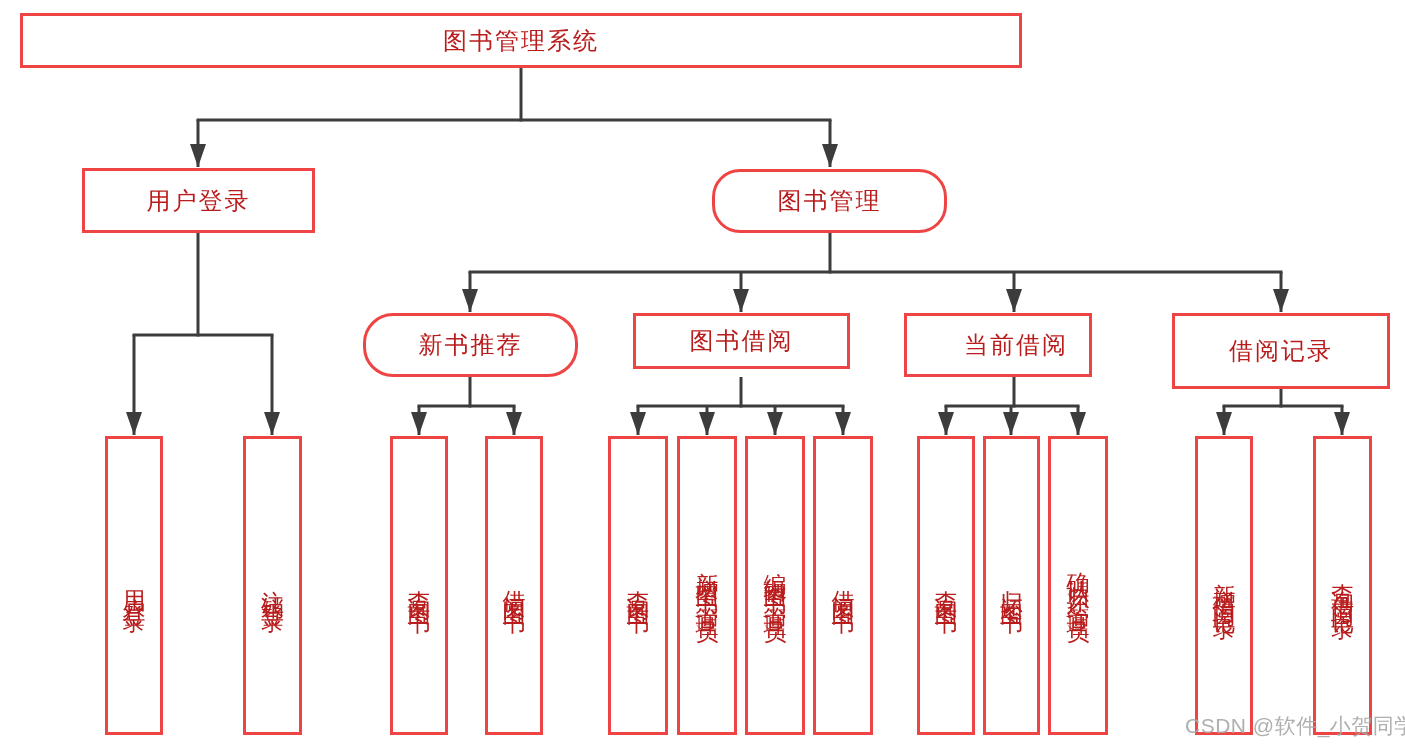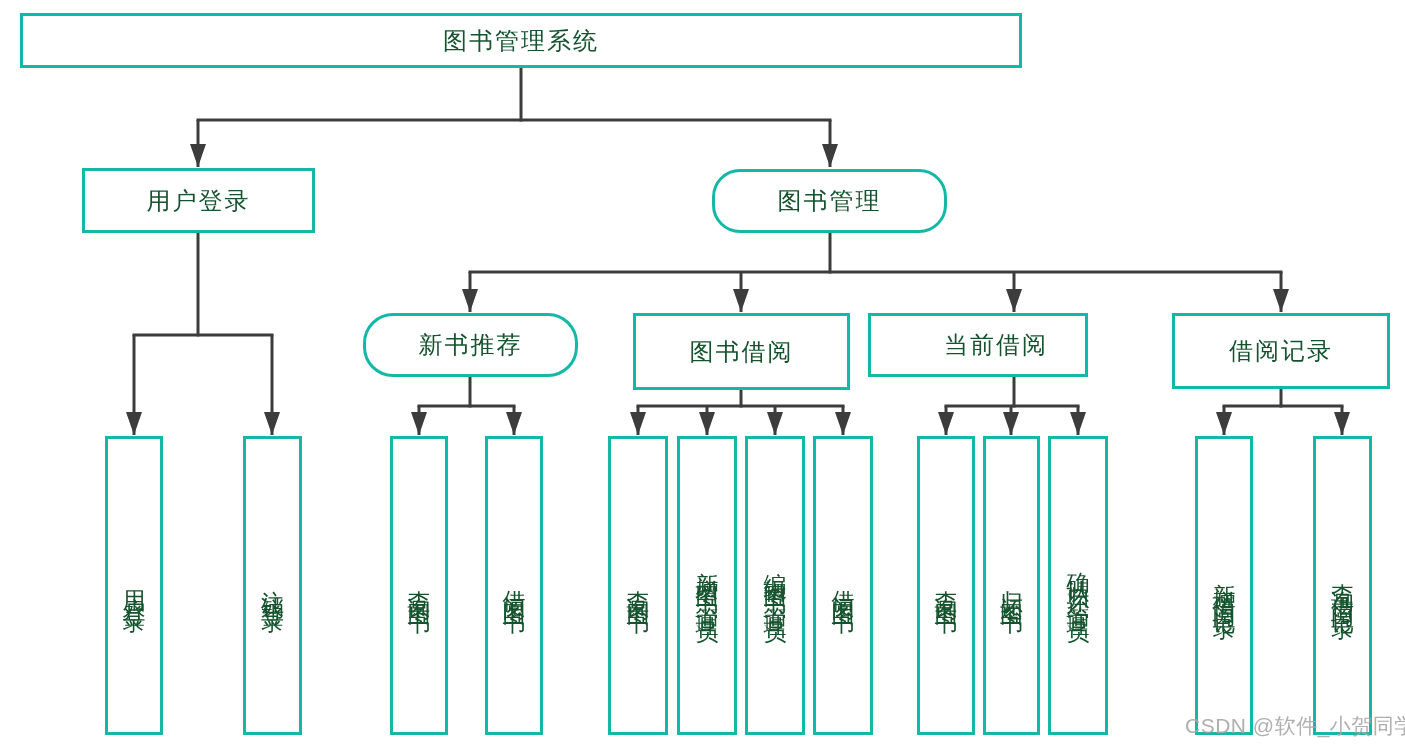--- a/index.html
+++ b/index.html
@@ -12,23 +12,23 @@
     overflow: hidden;
   }
   .connectors {
     position: absolute;
     left: 0; top: 0;
     width: 1405px; height: 747px;
   }
   .box {
     position: absolute;
     box-sizing: border-box;
-    border: 3px solid #14b8a6;
+    border: 3px solid #ef4444;
     background: #ffffff;
-    color: #14532d;
+    color: #b91c1c;
     display: flex;
     align-items: center;
     justify-content: center;
   }
   .box-h {
     font-size: 24px;
     letter-spacing: 2px;
     white-space: nowrap;
   }
   .box-v {
@@ -112,24 +112,24 @@
   <div class="box box-h" style="left:82px; top:168px; width:233px; height:65px;">
     <span class="node-label">用户登录</span>
   </div>
   <div class="box box-h" style="left:712px; top:169px; width:235px; height:64px;border-radius:28px;">
     <span class="node-label">图书管理</span>
   </div>
 
   <div class="box box-h" style="left:363px; top:313px; width:215px; height:64px;border-radius:30px;">
     <span class="node-label">新书推荐</span>
   </div>
-  <div class="box box-h" style="left:633px; top:313px; width:217px; height:77px;">
+  <div class="box box-h" style="left:633px; top:313px; width:217px; height:56px;">
     <span class="node-label">图书借阅</span>
   </div>
-  <div class="box box-h" style="left:868px; top:313px; width:220px; height:64px;padding-left:36px;">
+  <div class="box box-h" style="left:904px; top:313px; width:188px; height:64px;padding-left:36px;">
     <span class="node-label">当前借阅</span>
   </div>
   <div class="box box-h" style="left:1172px; top:313px; width:218px; height:76px;">
     <span class="node-label">借阅记录</span>
   </div>
 
   <div class="box box-v" style="left:105px; top:436px; width:58px; height:299px;">
     <span class="node-label">用户登录</span>
   </div>
   <div class="box box-v" style="left:243px; top:436px; width:59px; height:299px;">

